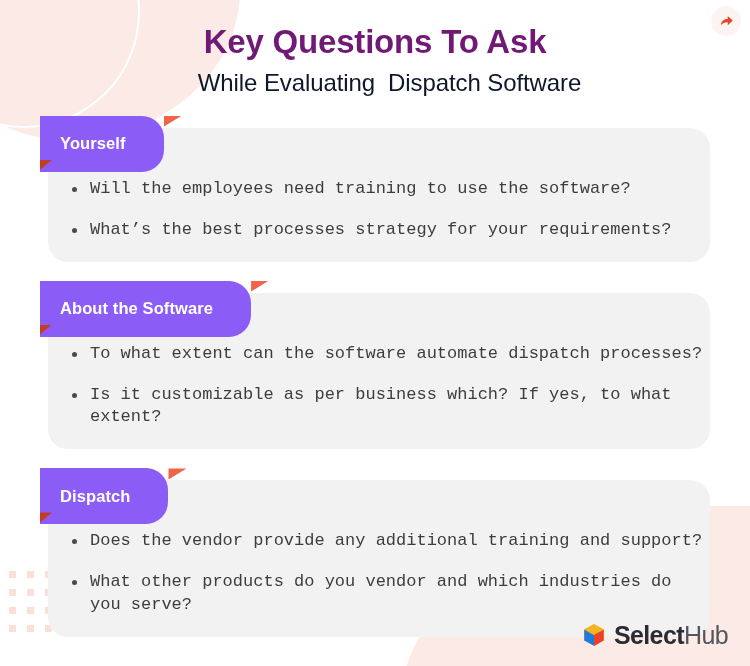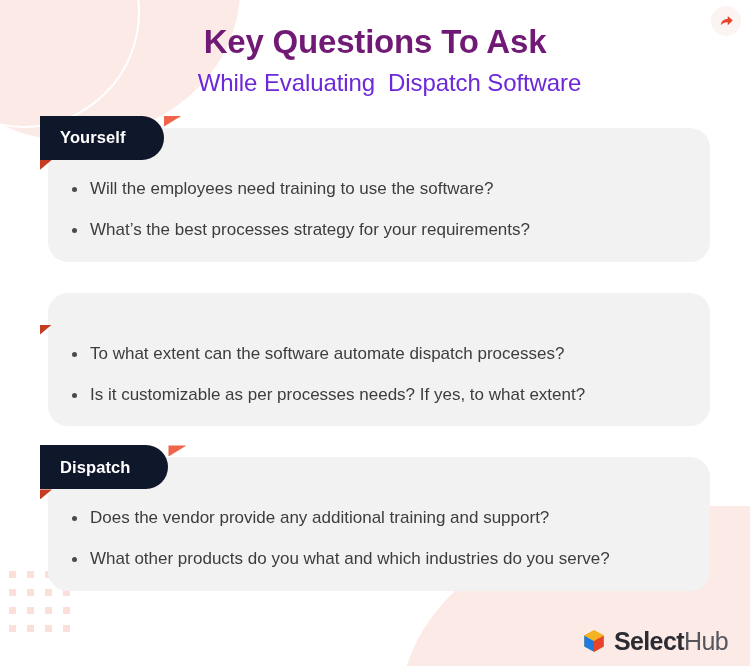--- a/index.html
+++ b/index.html
@@ -84,21 +84,21 @@
     font-size: 33px;
     font-weight: bold;
     color: #701a75;
     letter-spacing: -0.2px;
     line-height: 1.18;
   }
   .subtitle {
     margin: 7px 0 0 0;
     font-size: 24px;
     font-weight: normal;
-    color: #6d28d9;
+    color: #0f172a;
     letter-spacing: -0.1px;
     line-height: 1.2;
     white-space: pre;
     padding-left: 29px;
   }
 
   
   .sections {
     position: relative;
     z-index: 3;
@@ -120,22 +120,22 @@
   }
   .ribbon-wrap {
     position: relative;
     z-index: 2;
     height: 44px;
   }
   .ribbon {
     position: absolute;
     left: 40px;
     top: 0;
-    height: 44px;
-    background: #0f172a;
+    height: 56px;
+    background: #8b5cf6;
     border-radius: 0 22px 22px 0;
     display: flex;
     align-items: center;
     padding: 0 38px 0 20px;
     box-sizing: border-box;
   }
   .ribbon-label {
     color: #ffffff;
     font-size: 16.5px;
     font-weight: bold;
@@ -161,20 +161,21 @@
     background: #c43d22;
     clip-path: polygon(0 0, 100% 0, 0 100%);
   }
 
   .bullets {
     position: relative;
     z-index: 2;
     list-style: none;
     margin: 0;
     padding: 18px 40px 20px 72px;
+    font-family: Liberation Mono, monospace;
   }
   .bullets li {
     position: relative;
     font-size: 17px;
     color: #3d3d3d;
     line-height: 1.35;
     padding-left: 18px;
     margin-bottom: 18px;
   }
   .bullets li:last-child {
@@ -188,21 +189,21 @@
     width: 5px;
     height: 5px;
     border-radius: 50%;
     background: #4a4a4a;
   }
 
   
   .footer-logo {
     position: absolute;
     right: 22px;
-    bottom: 12px;
+    bottom: 18px;
     display: flex;
     align-items: center;
     gap: 7px;
     z-index: 5;
   }
   .logo-word {
     font-size: 25px;
     letter-spacing: -0.6px;
     line-height: 1;
   }
@@ -264,40 +265,44 @@
     </div>
     <ul class="bullets">
       <li>Will the employees need training to use the software?</li>
       <li>What’s the best processes strategy for your requirements?</li>
     </ul>
   </div>
 
   <div class="section">
     <div class="panel"></div>
     <div class="ribbon-wrap">
+      <div class="ribbon">
+        <span class="ribbon-label">About the Software</span>
+        <span class="ribbon-tail" style="right:-18px;"></span>
+      </div>
       <div class="ribbon-foot"></div>
     </div>
     <ul class="bullets">
       <li>To what extent can the software automate dispatch processes?</li>
-      <li>Is it customizable as per processes needs? If yes, to what extent?</li>
+      <li>Is it customizable as per business which? If yes, to what extent?</li>
     </ul>
   </div>
 
   <div class="section">
     <div class="panel"></div>
     <div class="ribbon-wrap">
       <div class="ribbon">
         <span class="ribbon-label">Dispatch</span>
         <span class="ribbon-tail" style="right:-18px;"></span>
       </div>
       <div class="ribbon-foot"></div>
     </div>
     <ul class="bullets">
       <li>Does the vendor provide any additional training and support?</li>
-      <li>What other products do you what and which industries do you serve?</li>
+      <li>What other products do you vendor and which industries do you serve?</li>
     </ul>
   </div>
 
 </div>
 
 <div class="footer-logo">
   <svg width="26" height="26" viewBox="0 0 48 48">
     <polygon points="24,4 42,14 42,34 24,44 6,34 6,14" fill="#f5b324"></polygon>
     <polygon points="24,4 42,14 24,24 6,14" fill="#f5b324"></polygon>
     <polygon points="6,14 24,24 24,44 6,34" fill="#1f7ae0"></polygon>

